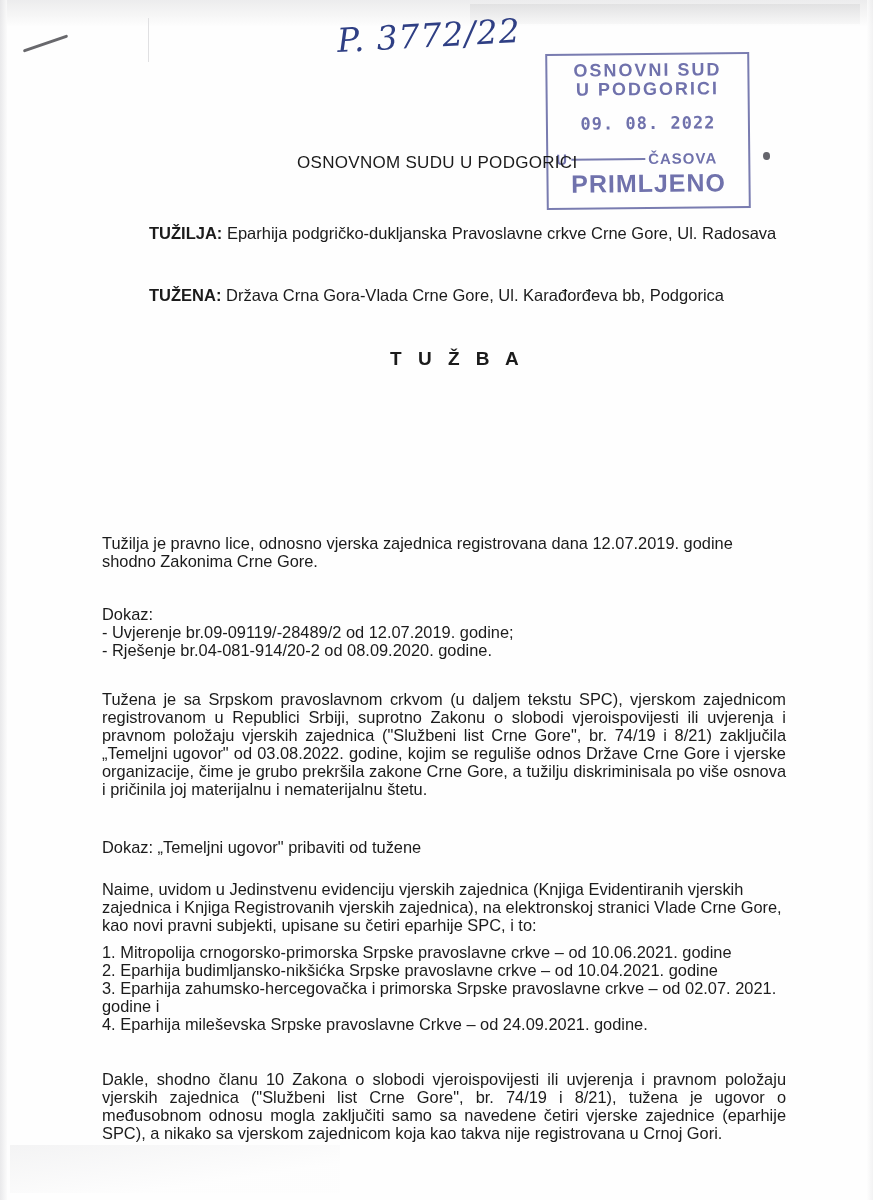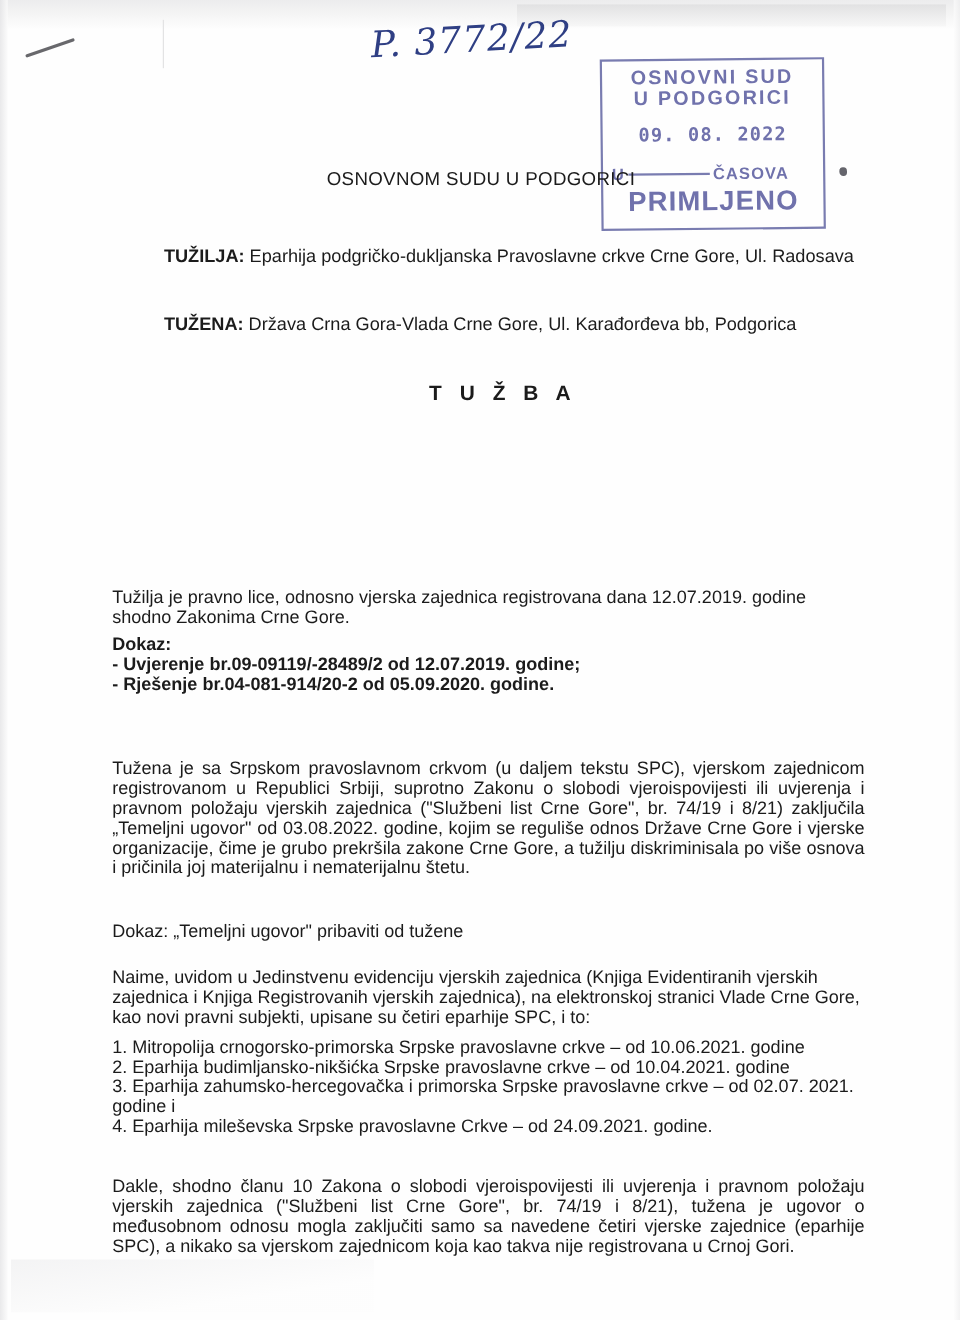--- a/index.html
+++ b/index.html
@@ -179,21 +179,21 @@
 
   .body-block {
     position: absolute;
     left: 102px;
     width: 684px;
     font-size: 16.4px;
     line-height: 18px;
     margin-top: 40px;
   }
   .body-block.p-intro   { top: 494px; }
-  .body-block.p-dokaz1  { top: 537px; font-weight: bold; }
+  .body-block.p-dokaz1  { top: 565px; }
   .body-block.p-main    { top: 650px; text-align: justify; }
   .body-block.p-dokaz2  { top: 798px; }
   .body-block.p-naime   { top: 840px; }
   .body-block.p-list    { top: 903px; }
   .body-block.p-dakle   { top: 1030px; text-align: justify; }
   .body-block p { margin: 0; }
 </style>
 </head>
 <body>
 
@@ -234,21 +234,21 @@
   <div class="doc-title">T U Ž B A</div>
 
 
   <div class="body-block p-intro">
     <p>Tužilja je pravno lice, odnosno vjerska zajednica registrovana dana 12.07.2019. godine shodno Zakonima Crne Gore.</p>
   </div>
 
   <div class="body-block p-dokaz1">
     <p>Dokaz:</p>
     <p>- Uvjerenje br.09-09119/-28489/2 od 12.07.2019. godine;</p>
-    <p>- Rješenje br.04-081-914/20-2 od 05.09.2020. godine.</p>
+    <p>- Rješenje br.04-081-914/20-2 od 08.09.2020. godine.</p>
   </div>
 
   <div class="body-block p-main">
     <p>Tužena je sa Srpskom pravoslavnom crkvom (u daljem tekstu SPC), vjerskom zajednicom registrovanom u Republici Srbiji, suprotno Zakonu o slobodi vjeroispovijesti ili uvjerenja i pravnom položaju vjerskih zajednica ("Službeni list Crne Gore", br. 74/19 i 8/21) zaključila „Temeljni ugovor" od 03.08.2022. godine, kojim se reguliše odnos Države Crne Gore i vjerske organizacije, čime je grubo prekršila zakone Crne Gore, a tužilju diskriminisala po više osnova i pričinila joj materijalnu i nematerijalnu štetu.</p>
   </div>
 
   <div class="body-block p-dokaz2">
     <p>Dokaz: „Temeljni ugovor" pribaviti od tužene</p>
   </div>
 

